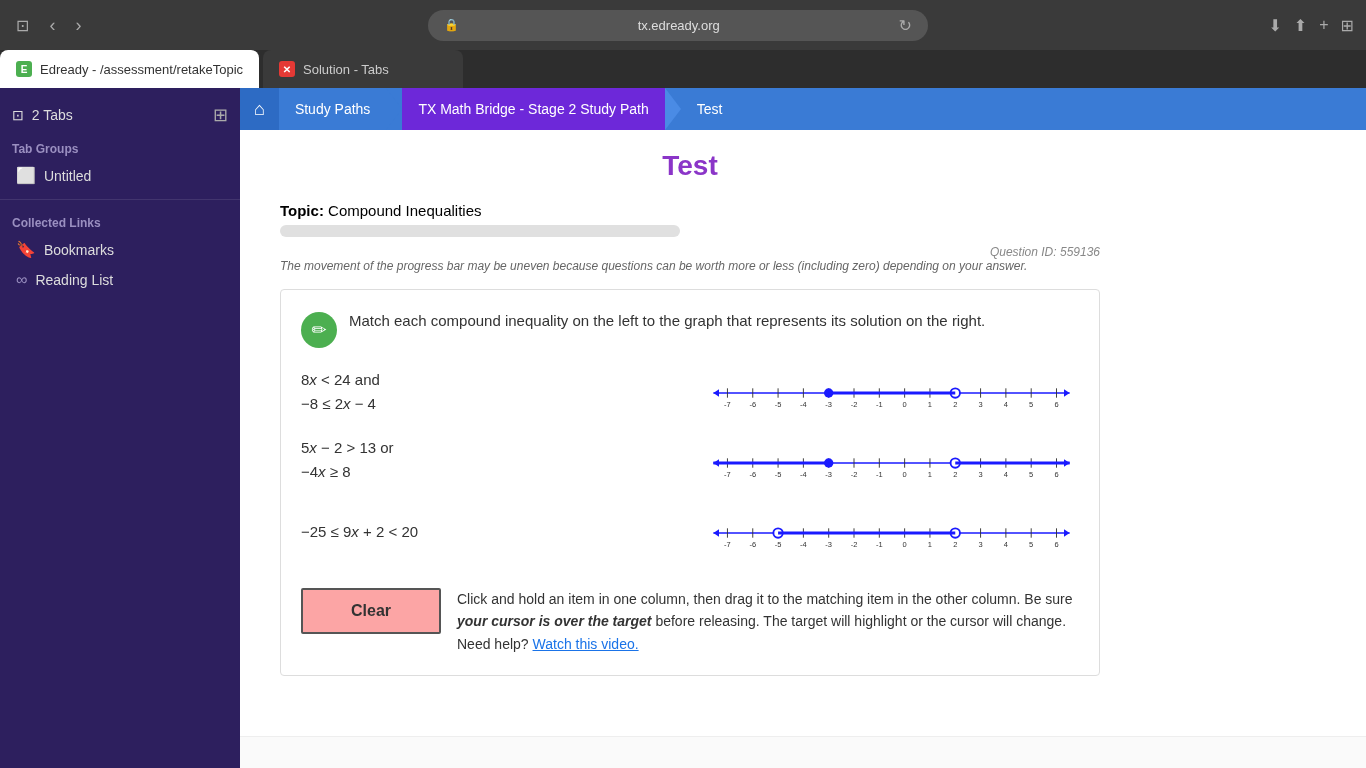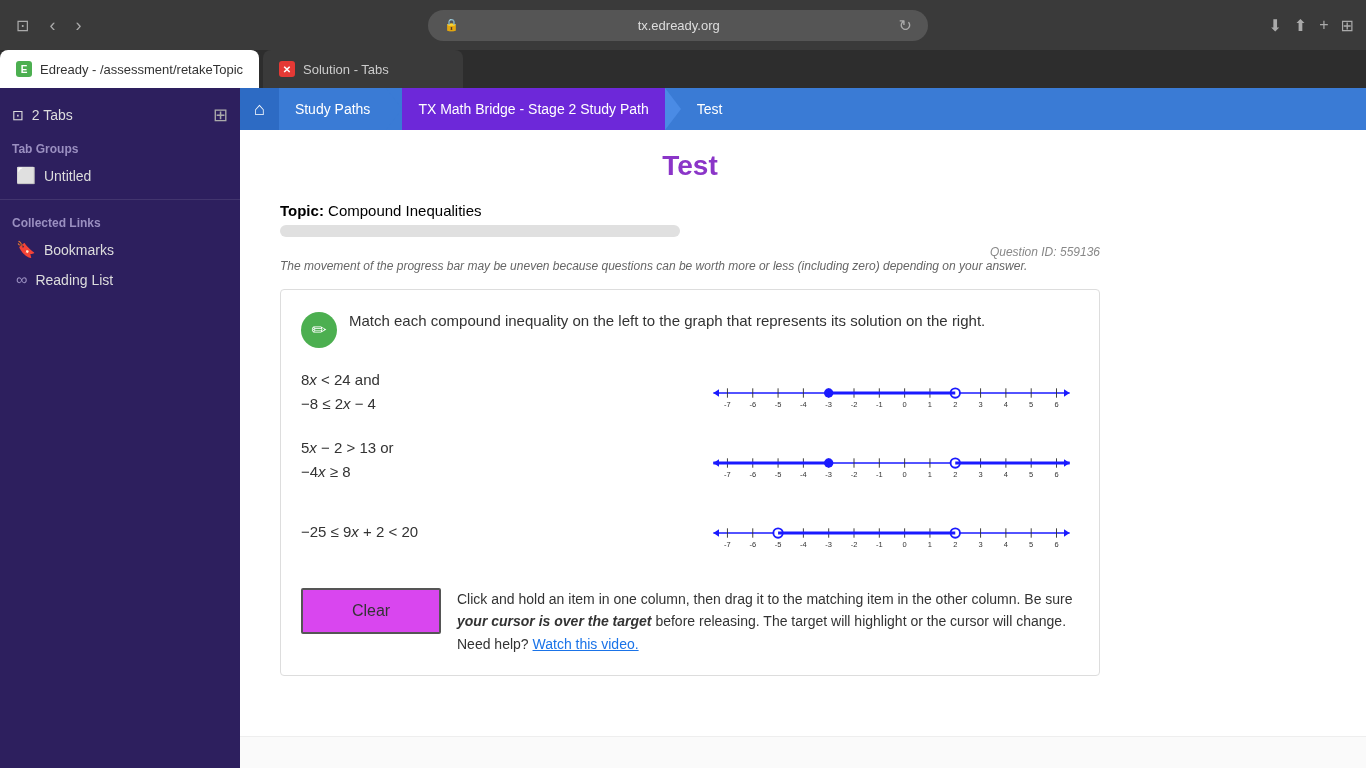--- a/index.html
+++ b/index.html
@@ -75,21 +75,21 @@
     .left-col { padding-right: 20px; }
     .right-col { padding-left: 10px; }
     .inequality-item { margin-bottom: 20px; font-size: 15px; color: #333; line-height: 1.6; }
 
     
     .number-line-container { margin-bottom: 20px; position: relative; height: 50px; display: flex; align-items: center; }
     .number-line-svg { width: 100%; height: 40px; }
 
     
     .instructions-row { display: flex; align-items: flex-start; gap: 16px; margin-top: 10px; }
-    .clear-btn { background: #d946ef; border: 2px solid #555; color: #333; padding: 12px 30px; font-size: 16px; cursor: pointer; border-radius: 2px; min-width: 140px; font-weight: 400; }
+    .clear-btn { background: #fca5a5; border: 2px solid #555; color: #333; padding: 12px 30px; font-size: 16px; cursor: pointer; border-radius: 2px; min-width: 140px; font-weight: 700; }
     .instructions-text { font-size: 14px; color: #333; line-height: 1.6; }
     .instructions-text strong { font-weight: 700; font-style: italic; }
     .watch-link { color: #1a73e8; text-decoration: underline; cursor: pointer; }
 
     
     .bottom-actions { padding: 20px 40px; display: flex; align-items: center; gap: 12px; border-top: 1px solid #eee; background: #fafafa; }
   </style>
 </head>
 <body>
 

